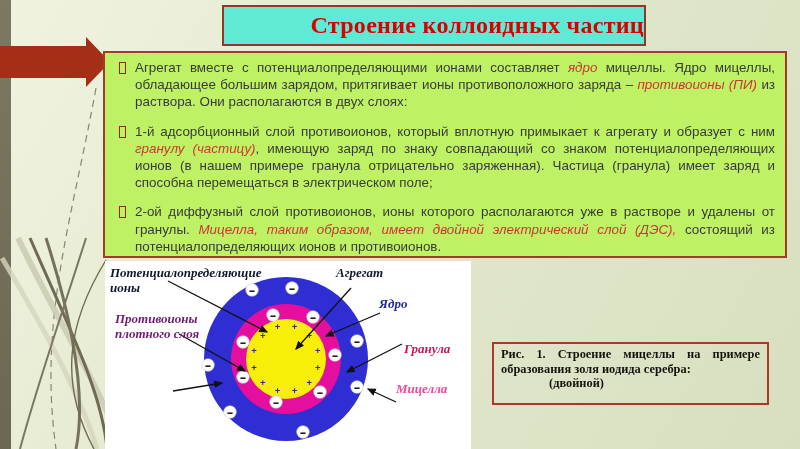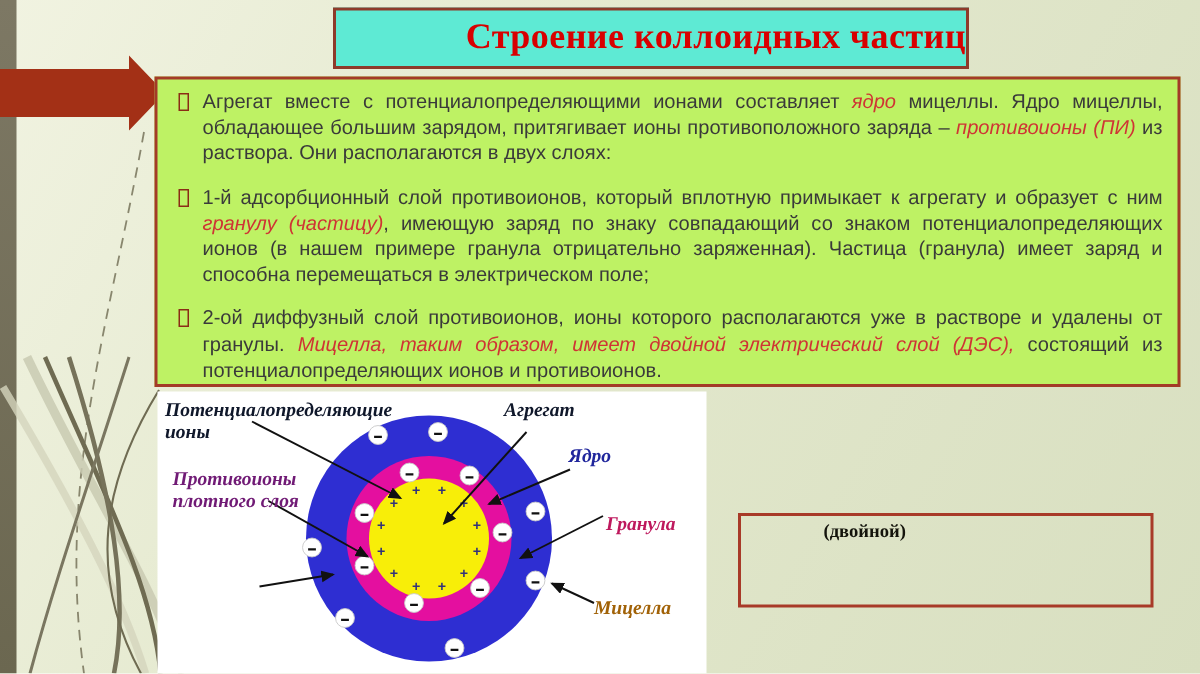--- a/index.html
+++ b/index.html
@@ -30,21 +30,21 @@
   .diagram-panel{position:absolute;left:105px;top:261px;width:366px;height:188px;background:#ffffff;}
   .diagram-panel svg{position:absolute;left:0;top:0;}
   .dlabel{position:absolute;font-family:"Liberation Serif",serif;font-weight:bold;font-style:italic;
     font-size:13px;line-height:15px;}
   .lbl-pot{left:5px;top:4px;width:160px;color:#0f172a;text-align:left;}
   .lbl-counter{left:10px;top:50px;width:112px;color:#701a75;}
   .lbl-diffuse{left:8px;top:131px;width:112px;color:#c22387;text-align:center;}
   .lbl-aggregate{left:231px;top:4px;color:#0f172a;}
   .lbl-core{left:274px;top:35px;color:#20269c;}
   .lbl-granule{left:299px;top:80px;color:#be185d;}
-  .lbl-micelle{left:291px;top:136px;color:#a16207;}
+  .lbl-micelle{left:291px;top:120px;color:#ec4899;}
   
   .caption-box{position:absolute;left:492px;top:342px;width:277px;height:63px;
     border:2px solid #a83a28;box-sizing:border-box;padding:3px 7px 2px 7px;
     font-family:"Liberation Serif",serif;font-weight:bold;color:#14140c;}
   .caption-text{font-size:12.4px;line-height:14.6px;text-align:justify;}
   .caption-equation{font-size:13px;line-height:14.6px;padding-left:24px;}
   .caption-equation sub{font-size:9px;}
   .caption-note{font-size:12.4px;line-height:14.2px;padding-left:48px;}
 </style>
 </head>
@@ -151,14 +151,15 @@
   </svg>
   <div class="dlabel lbl-pot">Потенциалопределяющие ионы</div>
   <div class="dlabel lbl-counter">Противоионы плотного слоя</div>
   <div class="dlabel lbl-aggregate">Агрегат</div>
   <div class="dlabel lbl-core">Ядро</div>
   <div class="dlabel lbl-granule">Гранула</div>
   <div class="dlabel lbl-micelle">Мицелла</div>
 </div>
 
 <div class="caption-box">
+  <div class="caption-text">Рис. 1. Строение мицеллы на примере образования золя иодида серебра:</div>
   <div class="caption-note">(двойной)</div>
 </div>
 
 </body></html>

